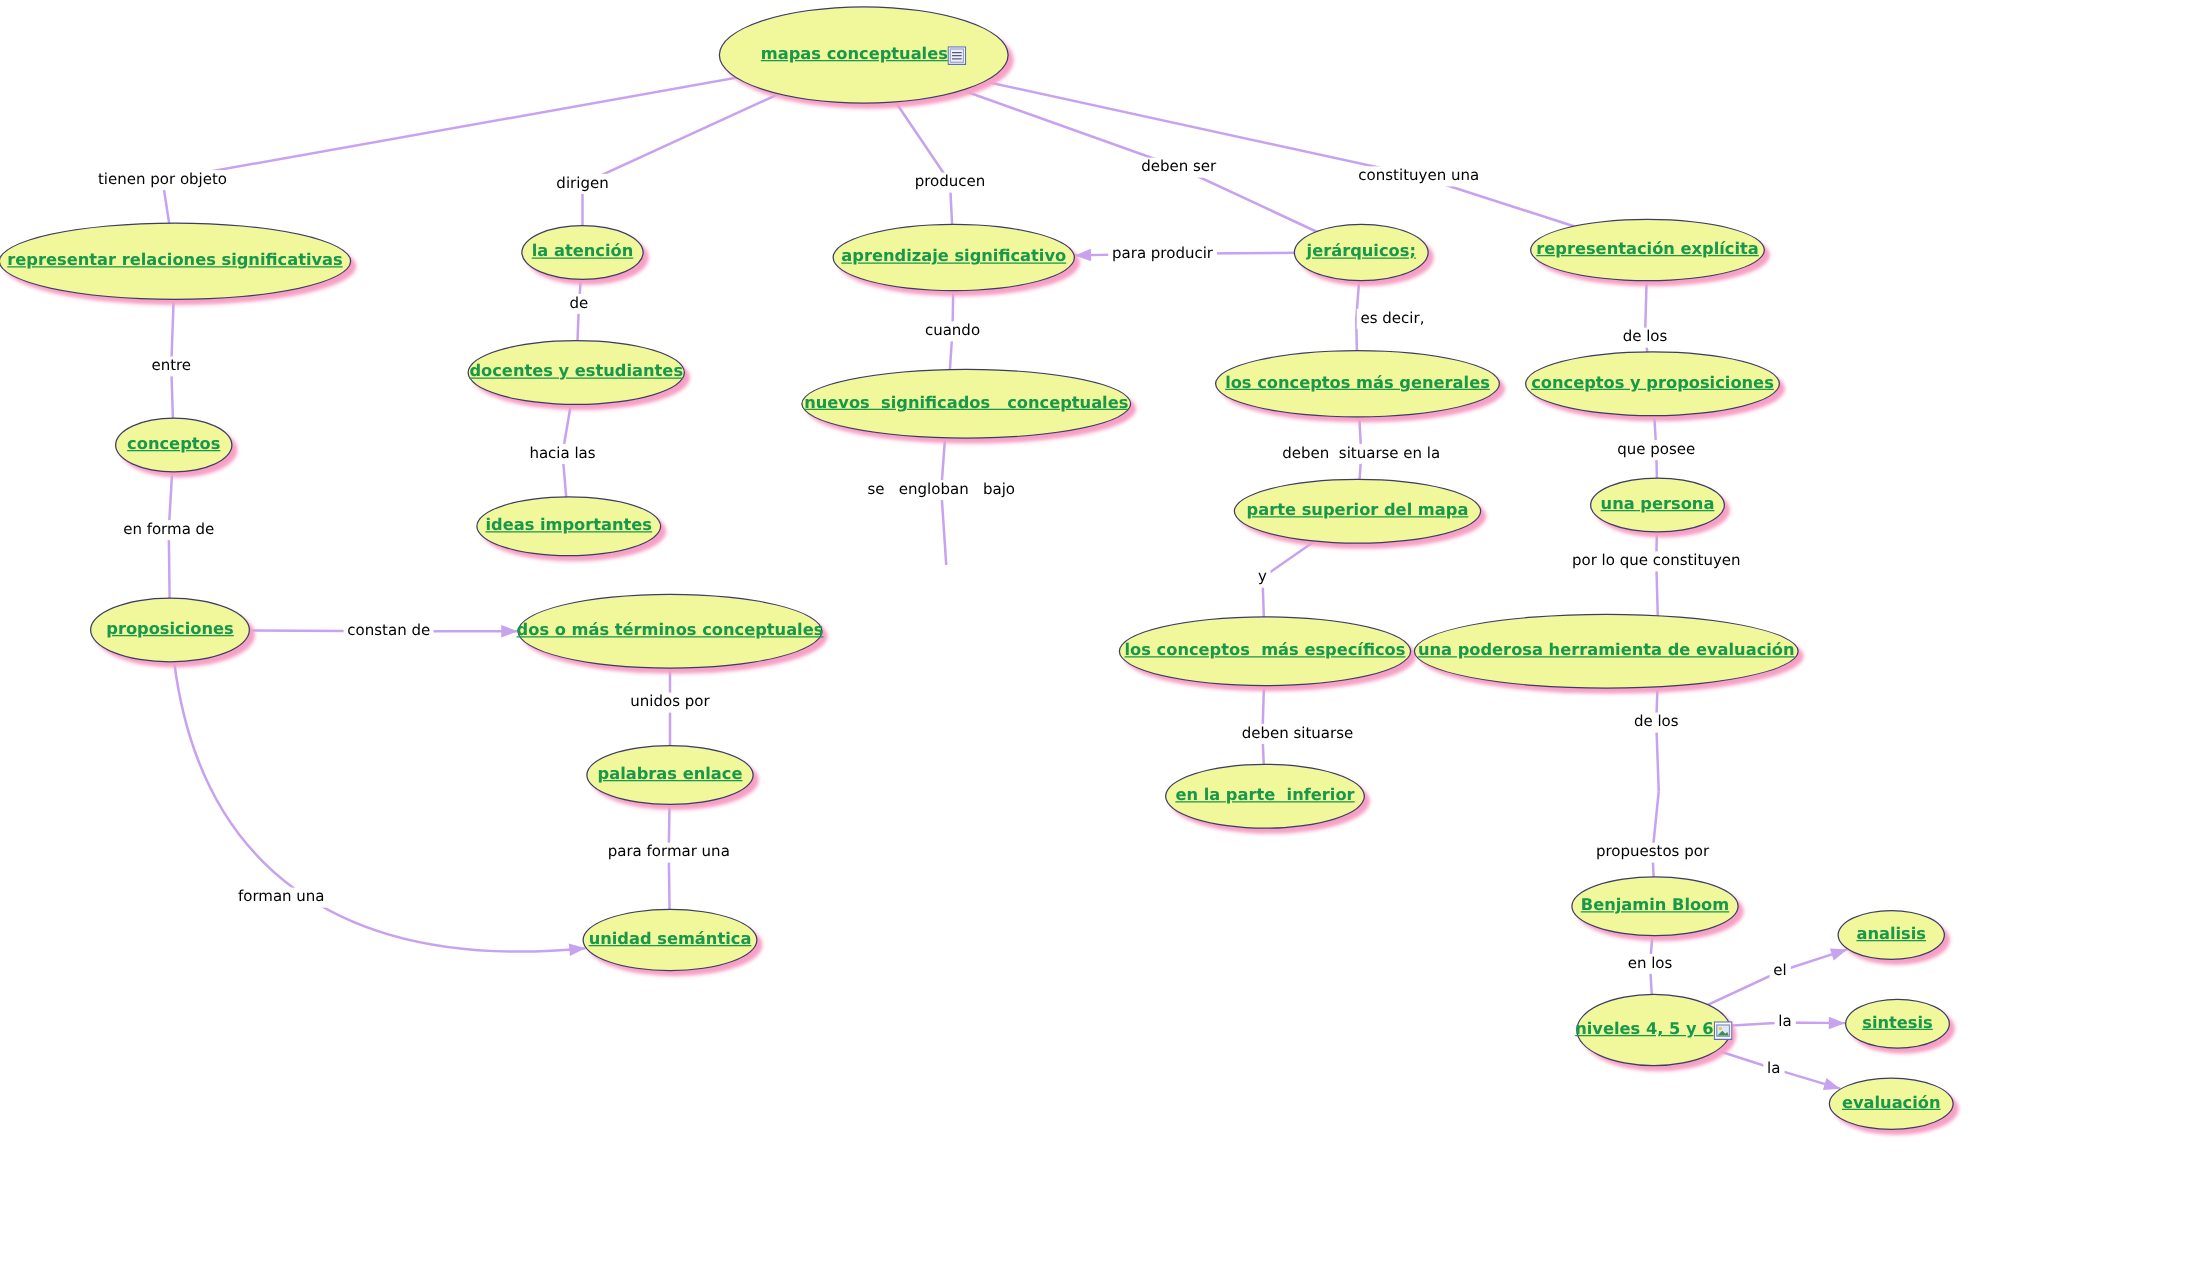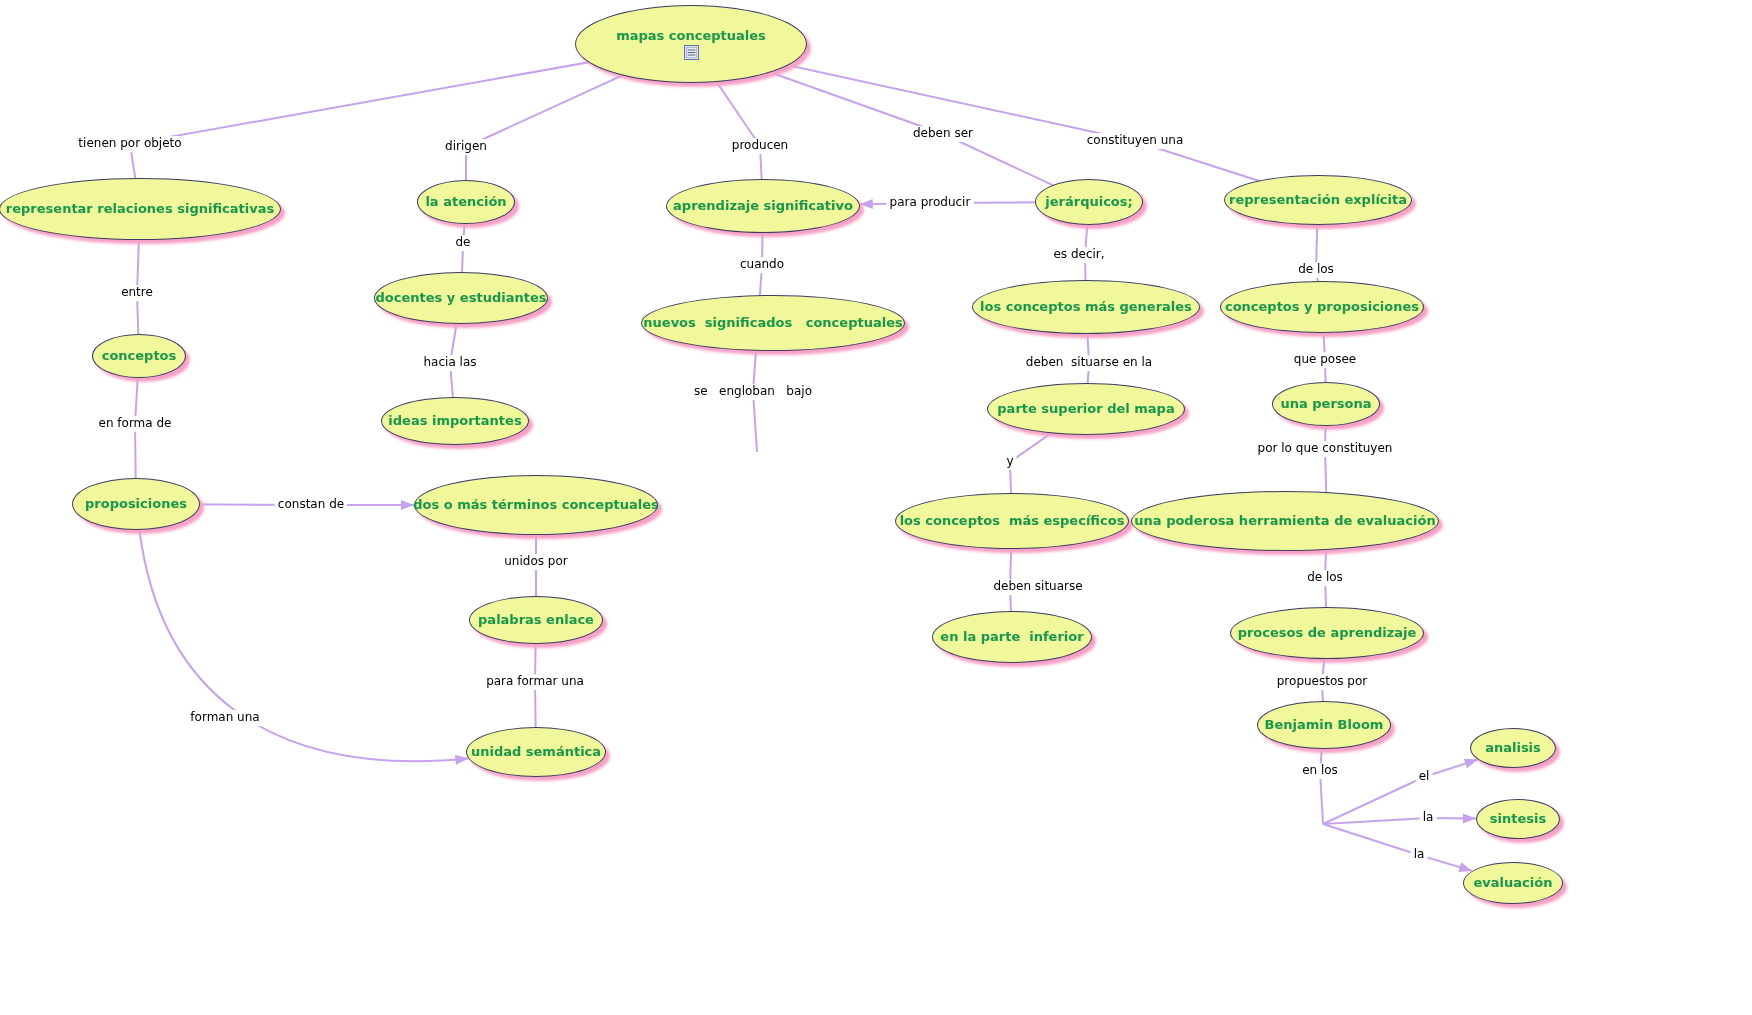--- a/index.html
+++ b/index.html
@@ -23,30 +23,31 @@
     transform:translate(-50%,-50%);
     background:#ffffff;
     color:var(--label-text,#000000);
     font-size:12px; line-height:1.15;
     padding:1px 3px;
     white-space:pre;
     cursor:default;
   }
   .node {
     position:absolute; z-index:3;
-    display:flex; flex-direction:column;
+    display:flex; flex-direction:row;
     align-items:center; justify-content:center;
     border-radius:50%;
     background:var(--node-fill,#f1f79b);
     border:1px solid var(--node-border,#3c3c66);
     box-shadow:4px 4px 3px var(--node-shadow,#f7a0c6);
     color:var(--node-text,#17984a);
     font-weight:bold; font-size:13px; line-height:1.2;
     text-align:center; white-space:pre;
     cursor:default;
+    text-decoration:underline;
   }
   .node-icon { display:block; height:15px; margin-top:1px; }
   .node-icon svg { display:block; }
 </style>
 </head>
 <body>
 
 <div id="canvas">
   <svg id="edges" xmlns="http://www.w3.org/2000/svg">
       <polyline points="691.0,44.0 130.0,144.0 140.0,209.0" class="edge-line"></polyline>
@@ -94,21 +95,21 @@
     <div class="edge-label" style="left: 135px; top: 424px;">en forma de</div>
     <div class="edge-label" style="left: 311px; top: 505px;">constan de</div>
     <div class="edge-label" style="left: 536px; top: 562px;">unidos por</div>
     <div class="edge-label" style="left: 535px; top: 682px;">para formar una</div>
     <div class="edge-label" style="left: 225px; top: 718px;">forman una</div>
     <div class="edge-label" style="left: 463px; top: 243px;">de</div>
     <div class="edge-label" style="left: 450px; top: 363px;">hacia las</div>
     <div class="edge-label" style="left: 762px; top: 265px;">cuando</div>
     <div class="edge-label" style="left: 753px; top: 392px;">se   engloban   bajo</div>
     <div class="edge-label" style="left: 930px; top: 203px;">para producir</div>
-    <div class="edge-label" style="left: 1079px; top: 255px;">es decir,</div>
+    <div class="edge-label" style="left: 1114px; top: 255px;">es decir,</div>
     <div class="edge-label" style="left: 1089px; top: 363px;">deben  situarse en la</div>
     <div class="edge-label" style="left: 1010px; top: 462px;">y</div>
     <div class="edge-label" style="left: 1010px; top: 587px; margin-left: 28px;">deben situarse</div>
     <div class="edge-label" style="left: 1316px; top: 270px;">de los</div>
     <div class="edge-label" style="left: 1325px; top: 360px;">que posee</div>
     <div class="edge-label" style="left: 1325px; top: 449px;">por lo que constituyen</div>
     <div class="edge-label" style="left: 1325px; top: 578px;">de los</div>
     <div class="edge-label" style="left: 1322px; top: 682px;">propuestos por</div>
     <div class="edge-label" style="left: 1320px; top: 771px;">en los</div>
     <div class="edge-label" style="left: 1424px; top: 777px;">el</div>
@@ -134,18 +135,23 @@
     <div class="node" style="left: 626px; top: 295px; width: 264px; height: 56px; margin-left: 15px;"><span>nuevos  significados   conceptuales</span></div>
     <div class="node" style="left: 1035px; top: 179px; width: 108px; height: 46px;"><span>jerárquicos;</span></div>
     <div class="node" style="left: 972px; top: 280px; width: 228px; height: 54px; text-align: right;"><span>los conceptos más generales</span></div>
     <div class="node" style="left: 987px; top: 383px; width: 198px; height: 52px;"><span>parte superior del mapa</span></div>
     <div class="node" style="left: 895px; top: 493px; width: 234px; height: 56px;"><span>los conceptos  más específicos</span></div>
     <div class="node" style="left: 932px; top: 611px; width: 160px; height: 52px;"><span>en la parte  inferior</span></div>
     <div class="node" style="left: 1224px; top: 175px; width: 188px; height: 50px;"><span>representación explícita</span></div>
     <div class="node" style="left: 1220px; top: 281px; width: 204px; height: 52px;"><span>conceptos y proposiciones</span></div>
     <div class="node" style="left: 1272px; top: 382px; width: 108px; height: 44px;"><span>una persona</span></div>
     <div class="node" style="left: 1131px; top: 491px; width: 308px; height: 60px;"><span>una poderosa herramienta de evaluación</span></div>
-    <div class="node" style="left: 1230px; top: 607px; width: 194px; height: 52px;"><span>procesos de aprendizaje</span></div>
     <div class="node" style="left: 1257px; top: 701px; width: 134px; height: 48px;"><span>Benjamin Bloom</span></div>
+    <div class="node" style="left: 1261px; top: 795px; width: 124px; height: 58px;"><span>niveles 4, 5 y 6</span><span class="node-icon"><svg width="15" height="15" viewBox="0 0 15 15">
+          <rect x="0.5" y="0.5" width="14" height="14" fill="#ffffff" stroke="#5c6fbd"></rect>
+          <rect x="2.4" y="3" width="10.2" height="9" fill="#dfe8fb" stroke="#8894b8"></rect>
+          <circle cx="5.2" cy="5.8" r="1.2" fill="#f0c239"></circle>
+          <path d="M3 11.3 L6.8 7.6 L9.3 10 L10.8 8.6 L12 11.3 Z" fill="#3a8f4d"></path>
+        </svg></span></div>
     <div class="node" style="left: 1470px; top: 728px; width: 86px; height: 40px;"><span>analisis</span></div>
     <div class="node" style="left: 1476px; top: 799px; width: 84px; height: 40px;"><span>sintesis</span></div>
     <div class="node" style="left: 1463px; top: 862px; width: 100px; height: 42px;"><span>evaluación</span></div>
   </div>
 
 </body></html>

